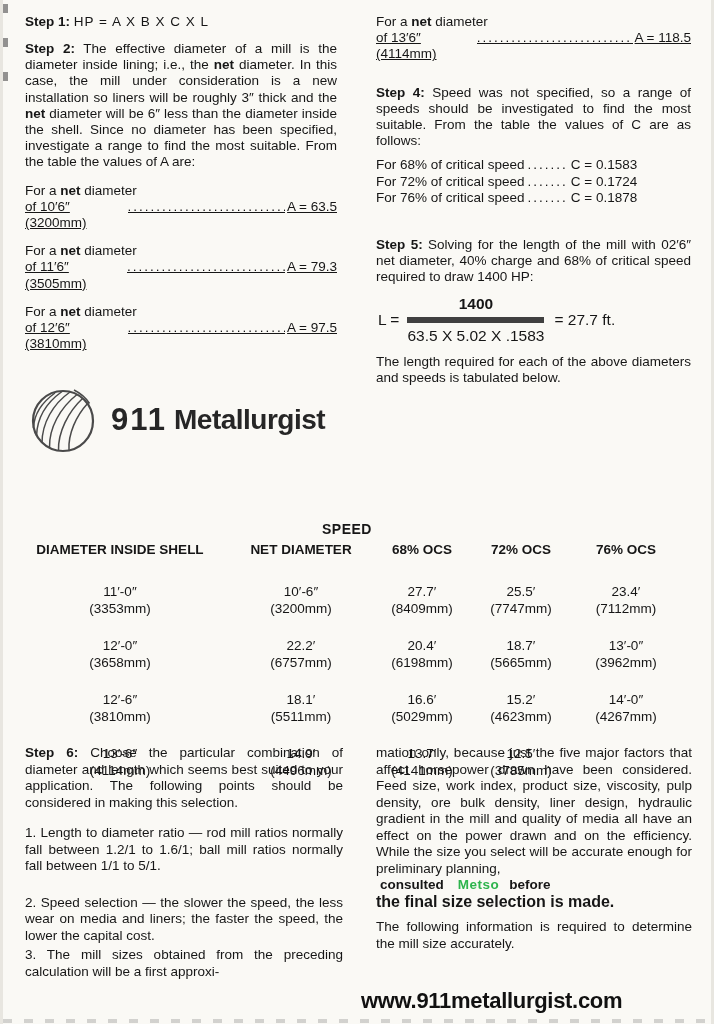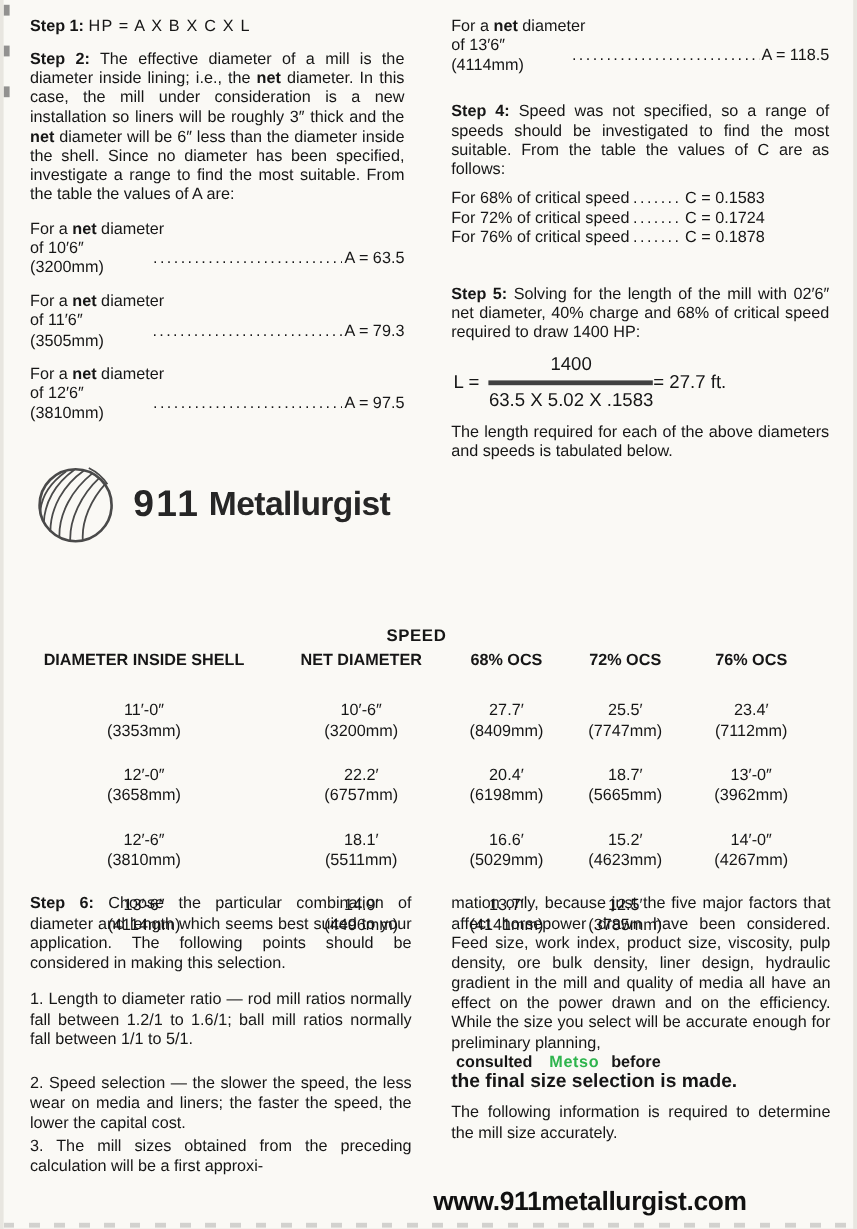--- a/index.html
+++ b/index.html
@@ -18,38 +18,38 @@
 
   .body-txt { font-size:13.5px; line-height:16.2px; text-align:justify; }
   .bot-txt  { font-size:13.5px; line-height:16.5px; text-align:justify; }
 
   .step1-line { font-size:13.5px; line-height:16px; }
   .step1-line .formula { letter-spacing:1px; }
   .mt { margin-top:11px; }
 
   .a-entry { margin-top:12px; font-size:13.5px; line-height:16.2px; }
   .a-entry.first { margin-top:0; }
-  .leader { display:flex; align-items:center; }
+  .leader { display:flex; align-items:flex-start;text-decoration:underline; }
   .leader .dots { flex:1 1 auto; overflow:hidden; white-space:nowrap; letter-spacing:2px; margin:0 2px; }
   .leader .val { white-space:nowrap; }
 
   .c-block { margin-top:8px; }
   .c-line { font-size:13.5px; line-height:16.4px; display:flex; align-items:baseline; }
   .c-line .dots { overflow:hidden; white-space:nowrap; letter-spacing:2px; margin:0 3px; flex:0 1 auto; }
 
   .step-para { margin-top:22px; }
   .step-para.gap-lg { margin-top:26px; }
   .step-para.gap-xl { margin-top:30px; }
 
   .equation { display:flex; align-items:center; margin-top:10px; font-size:15.5px; }
   .eq-lhs { margin:0 8px 0 2px; }
   .frac { display:inline-block; text-align:center; }
-  .frac .num { display:block; border-bottom:4px solid #404040; padding:0 26px 4px; }
+  .frac .num { display:block; border-bottom:6px solid #404040; padding:0 26px 4px;font-weight:bold; }
   .frac .den { display:block; padding-top:4px; }
-  .eq-rhs { margin-left:0; }
+  .eq-rhs { margin-left:10px; }
   .post-eq { margin-top:9px; }
 
   
   .logo { position:absolute; left:26px; top:386px; display:flex; align-items:center; color:#262626; }
   .logo svg { width:68px; height:68px; }
   .logo-911 { font-size:31px; font-weight:bold; margin-left:14px; letter-spacing:2px; }
   .logo-name { font-size:28px; font-weight:bold; margin-left:7px; letter-spacing:-0.5px; }
 
   
   .table-section { position:absolute; left:0; top:521px; width:714px; }

